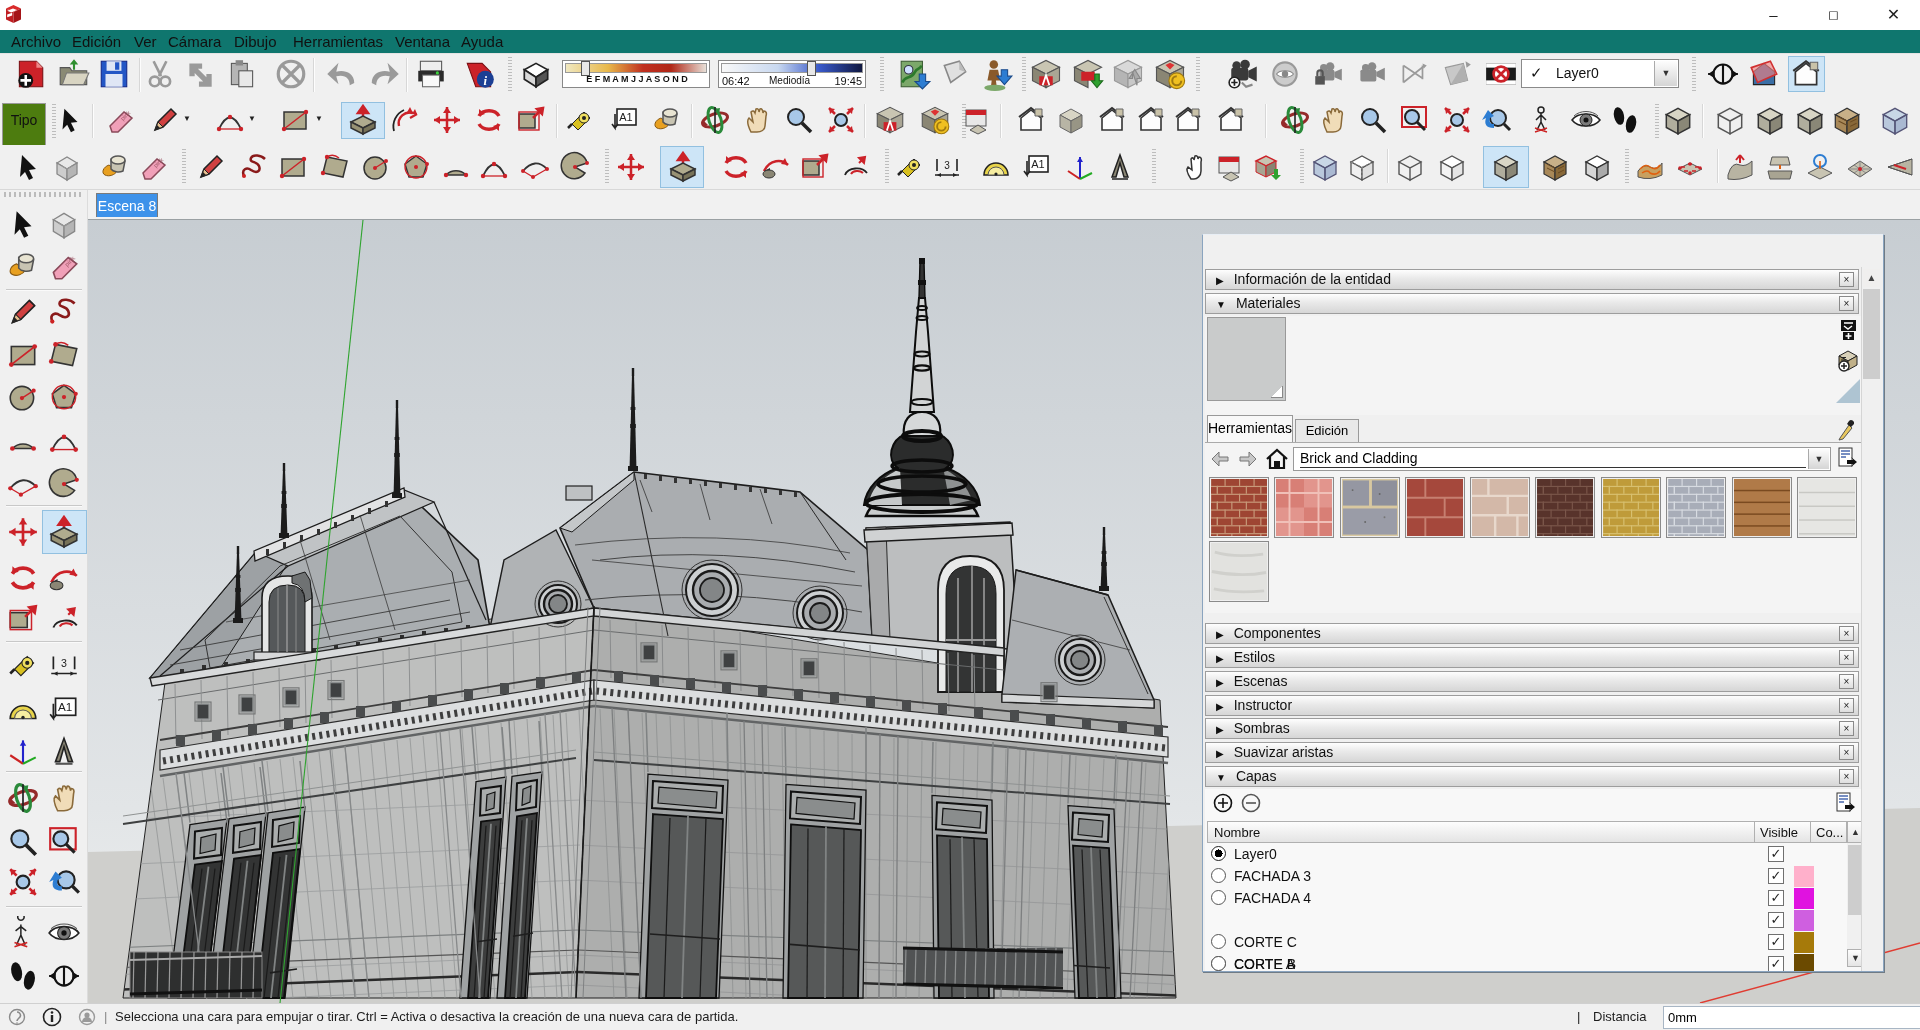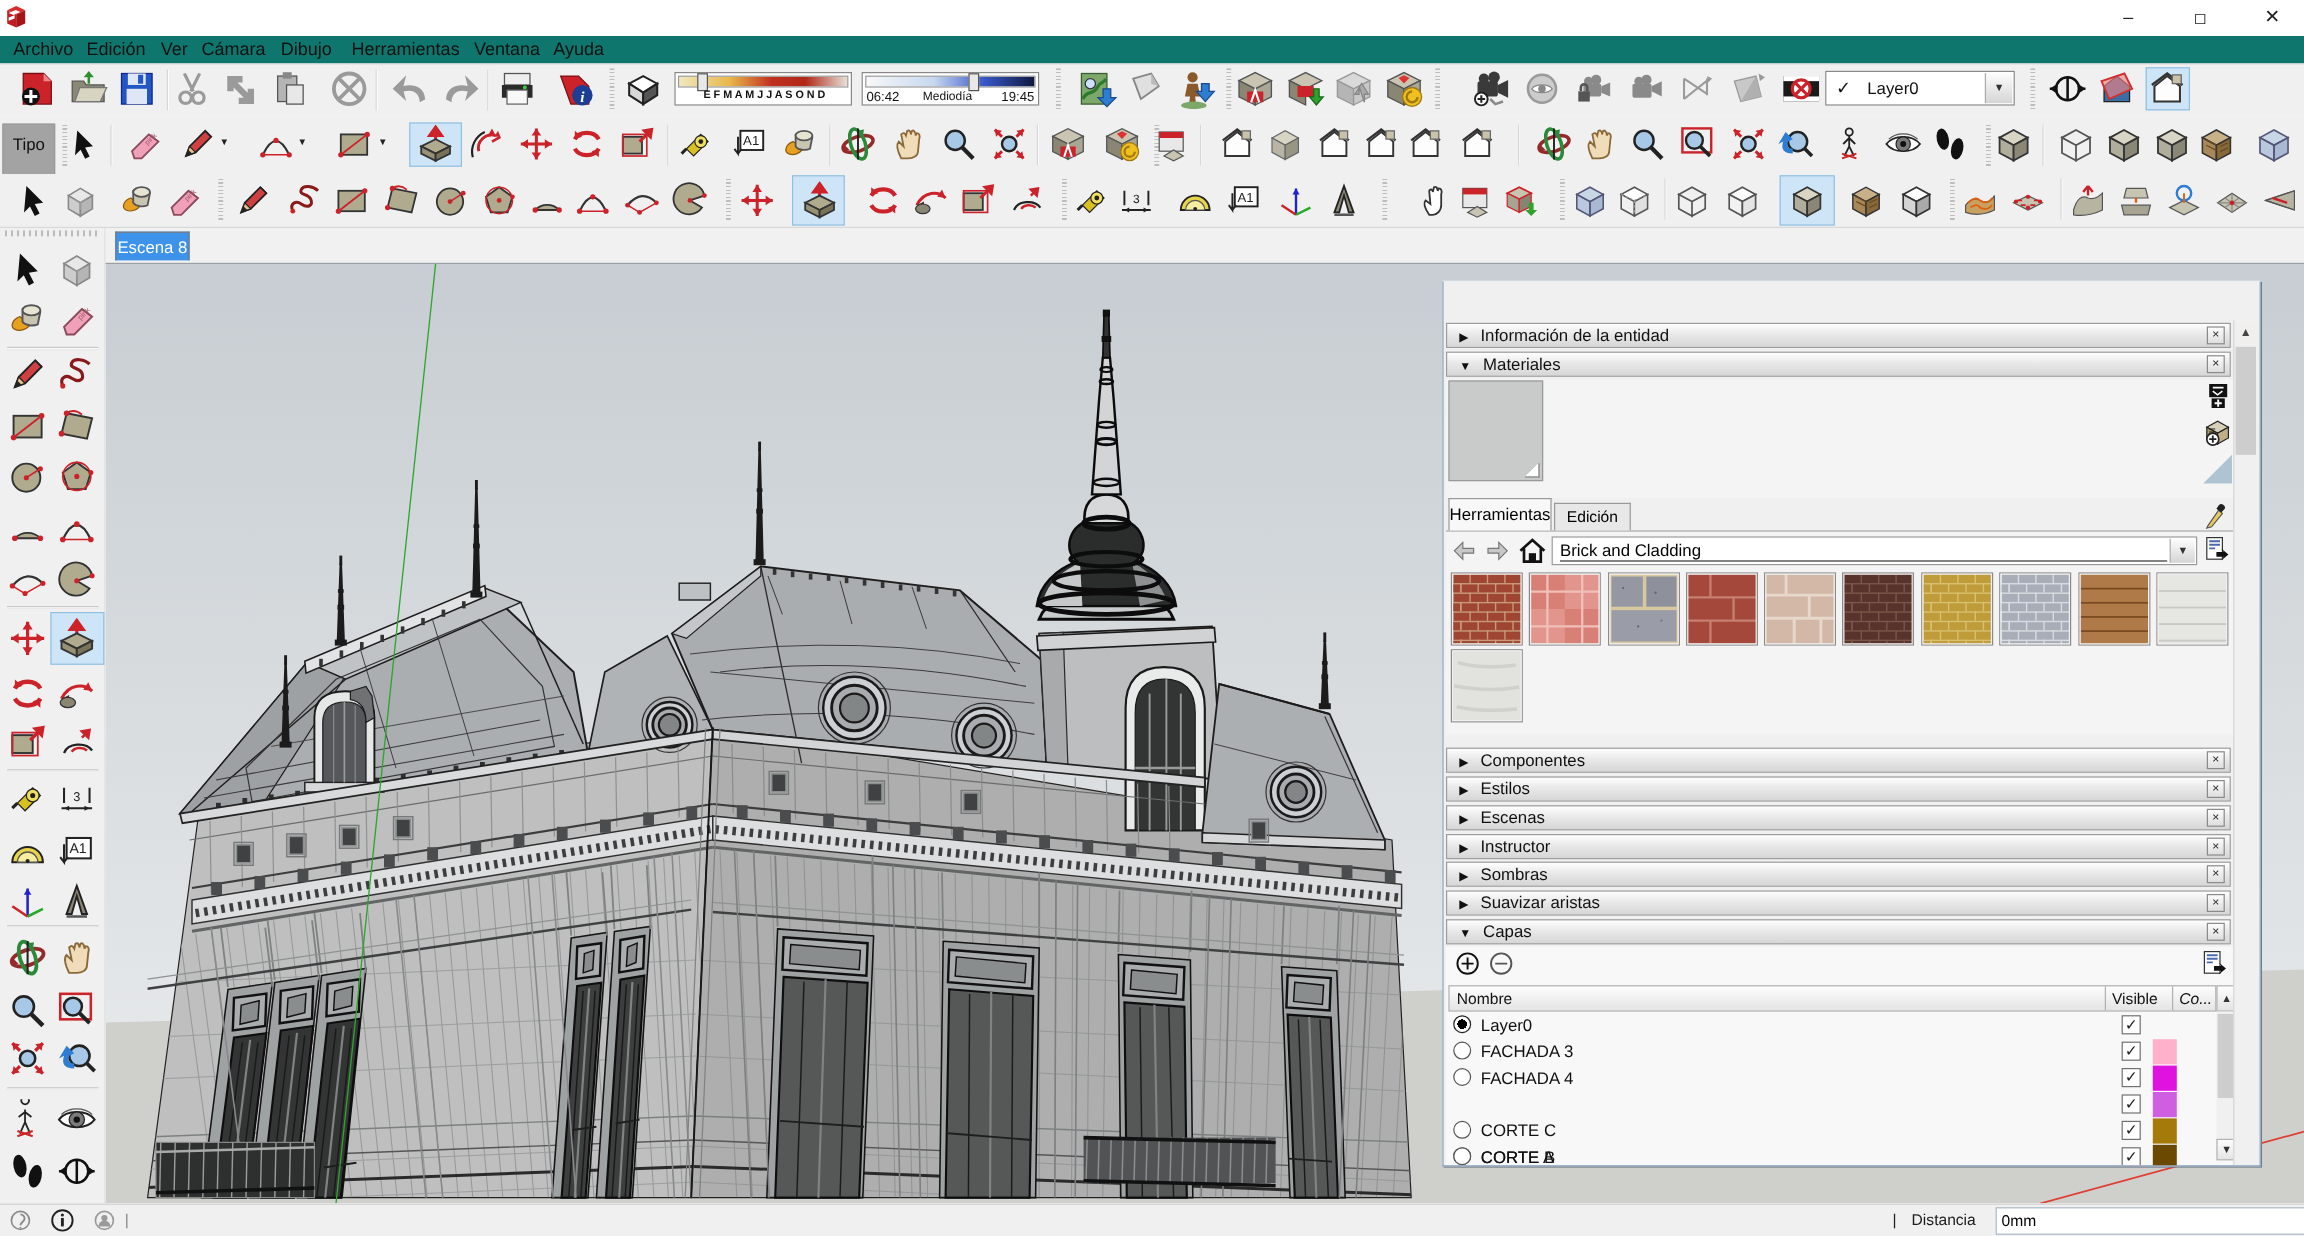--- a/index.html
+++ b/index.html
@@ -752,21 +752,21 @@
         <path d="M4 10 L22 4 L28 16 L10 24 Z" fill="rgba(240,130,130,0.65)" stroke="#d03030" stroke-width="1.5"></path>
       </svg></div>
     <div class="hl" style="position:absolute;left:1788px;top:2px;width:37px;height:36px"></div>
     <div class="ic" style="left:1789px;top:3px;width:34px;height:34px"><svg viewBox="0 0 32 32">
         <path d="M6 14 L16 6 L26 14 L26 26 L6 26 Z" fill="#fdfdfd" stroke="#333" stroke-width="1.6"></path>
         <path d="M4 13 L16 4 L28 13" fill="none" stroke="#333" stroke-width="2"></path>
         <path d="M20 5 h7 v7 h-7 z" fill="#c9c2a8" stroke="#666"></path>
       </svg></div>
   </div>
 <div class="abs" id="tb2">
-    <div style="position:absolute;left:2px;top:7px;width:44px;height:50px;background:#a3a3a3;border:1px solid #999;box-sizing:border-box;font-size:14px;color:#111;text-align:center;line-height:32px;">Tipo</div>
+    <div style="position:absolute;left:2px;top:7px;width:44px;height:50px;background:#4d7c0f;border:1px solid #999;box-sizing:border-box;font-size:14px;color:#111;text-align:center;line-height:32px;">Tipo</div>
     <div class="grip" style="left:52px;top:8px"></div>
     <div class="ic" style="left:55px;top:9px;width:30px;height:30px"><svg viewBox="0 0 32 32">
         <path d="M10 4 L24 18 L17 19 L21 27 L17 29 L13 21 L8 26 Z" fill="#111"></path>
       </svg></div>
     <div class="vsep" style="left:92px;top:8px"></div>
     <div class="ic" style="left:104px;top:8px;width:32px;height:32px"><svg viewBox="0 0 32 32">
         <path d="M6 22 L20 8 L28 14 L14 28 L8 28 Z" fill="#f0a0b8" stroke="#8a4a5a" stroke-width="1.5"></path>
         <path d="M20 8 L28 14" stroke="#8a4a5a"></path>
         <text x="19" y="17" font-size="6" fill="#a05a6a" transform="rotate(-45 19 17)">pink</text>
       </svg></div>
@@ -1755,21 +1755,21 @@
         <path d="M5 10 h10" stroke="#555" stroke-width="1.6"></path>
       </svg></div>
     <div style="position:absolute;left:632px;top:556px;width:22px;height:24px;"><svg viewBox="0 0 22 24">
         <rect x="2" y="2" width="13" height="18" fill="#fff" stroke="#333"></rect>
         <path d="M4 5 h9 M4 8 h9 M4 11 h5" stroke="#4a6ab0" stroke-width="1.6"></path>
         <path d="M10 14 h6 l-2 -3 6 5 -6 5 2 -3 h-6 z" fill="#111"></path>
       </svg></div>
     <div style="position:absolute;left:4px;top:586px;width:640px;height:22px;background:linear-gradient(#fdfdfd,#e4e4e4);border:1px solid #b0b0b0;box-sizing:border-box;font-size:13px;color:#111;">
   <span style="position:absolute;left:6px;top:3px;">Nombre</span>
   <span style="position:absolute;left:552px;top:3px;">Visible</span>
-  <span style="position:absolute;left:608px;top:3px;font-style:italic;">Co...</span>
+  <span style="position:absolute;left:608px;top:3px;">Co...</span>
   <div style="position:absolute;left:546px;top:0;width:1px;height:20px;background:#b0b0b0"></div>
   <div style="position:absolute;left:602px;top:0;width:1px;height:20px;background:#b0b0b0"></div>
     </div>
     <div style="position:absolute;left:644px;top:586px;width:17px;height:22px;background:linear-gradient(#fdfdfd,#e4e4e4);border:1px solid #b0b0b0;box-sizing:border-box;text-align:center;font-size:9px;line-height:20px;color:#333">▲</div>
     <div style="position:absolute;left:644px;top:608px;width:17px;height:120px;background:#f0f0f0;"></div>
     <div style="position:absolute;left:645px;top:610px;width:15px;height:70px;background:#cdcdcd;"></div>
     <div style="position:absolute;left:644px;top:714px;width:17px;height:18px;background:linear-gradient(#fdfdfd,#e4e4e4);border:1px solid #b0b0b0;box-sizing:border-box;text-align:center;font-size:9px;line-height:16px;color:#333">▼</div>
     <div class="lrow" style="top:608px;"><span class="radio sel"></span>Layer0</div>
     <div class="chk" style="left:565px;top:611px;">✓</div>
     <div class="lrow" style="top:630px;"><span class="radio"></span>FACHADA 3</div>
@@ -1802,16 +1802,17 @@
         <circle cx="10" cy="10" r="8.5" fill="none" stroke="#222" stroke-width="1.6"></circle>
         <circle cx="10" cy="5.5" r="1.3" fill="#222"></circle>
         <rect x="8.8" y="8" width="2.4" height="7" fill="#222"></rect>
       </svg></div>
     <div style="position:absolute;left:78px;top:4px;width:18px;height:18px;"><svg viewBox="0 0 18 18">
         <circle cx="9" cy="9" r="7.5" fill="none" stroke="#9a9a9a" stroke-width="1.4"></circle>
         <circle cx="9" cy="7" r="2.6" fill="#9a9a9a"></circle>
         <path d="M4 14 a5 5 0 0 1 10 0" fill="#9a9a9a"></path>
       </svg></div>
     <span style="position:absolute;left:104px;top:5px;color:#888">|</span>
+  <span style="position:absolute;left:115px;top:5px;">Selecciona una cara para empujar o tirar. Ctrl = Activa o desactiva la creación de una nueva cara de partida.</span>
   <span style="position:absolute;left:1577px;top:5px;">|</span>
   <span style="position:absolute;left:1593px;top:5px;">Distancia</span>
   <input style="position: absolute; left: 1663px; top: 2px; width: 252px; height: 21px; border: 1px solid rgb(168, 182, 196); font-size: 13px; font-family: &quot;Liberation Sans&quot;, sans-serif; padding: 0px 0px 0px 4px;" value="0mm">
 </div>
 
 </body></html>

